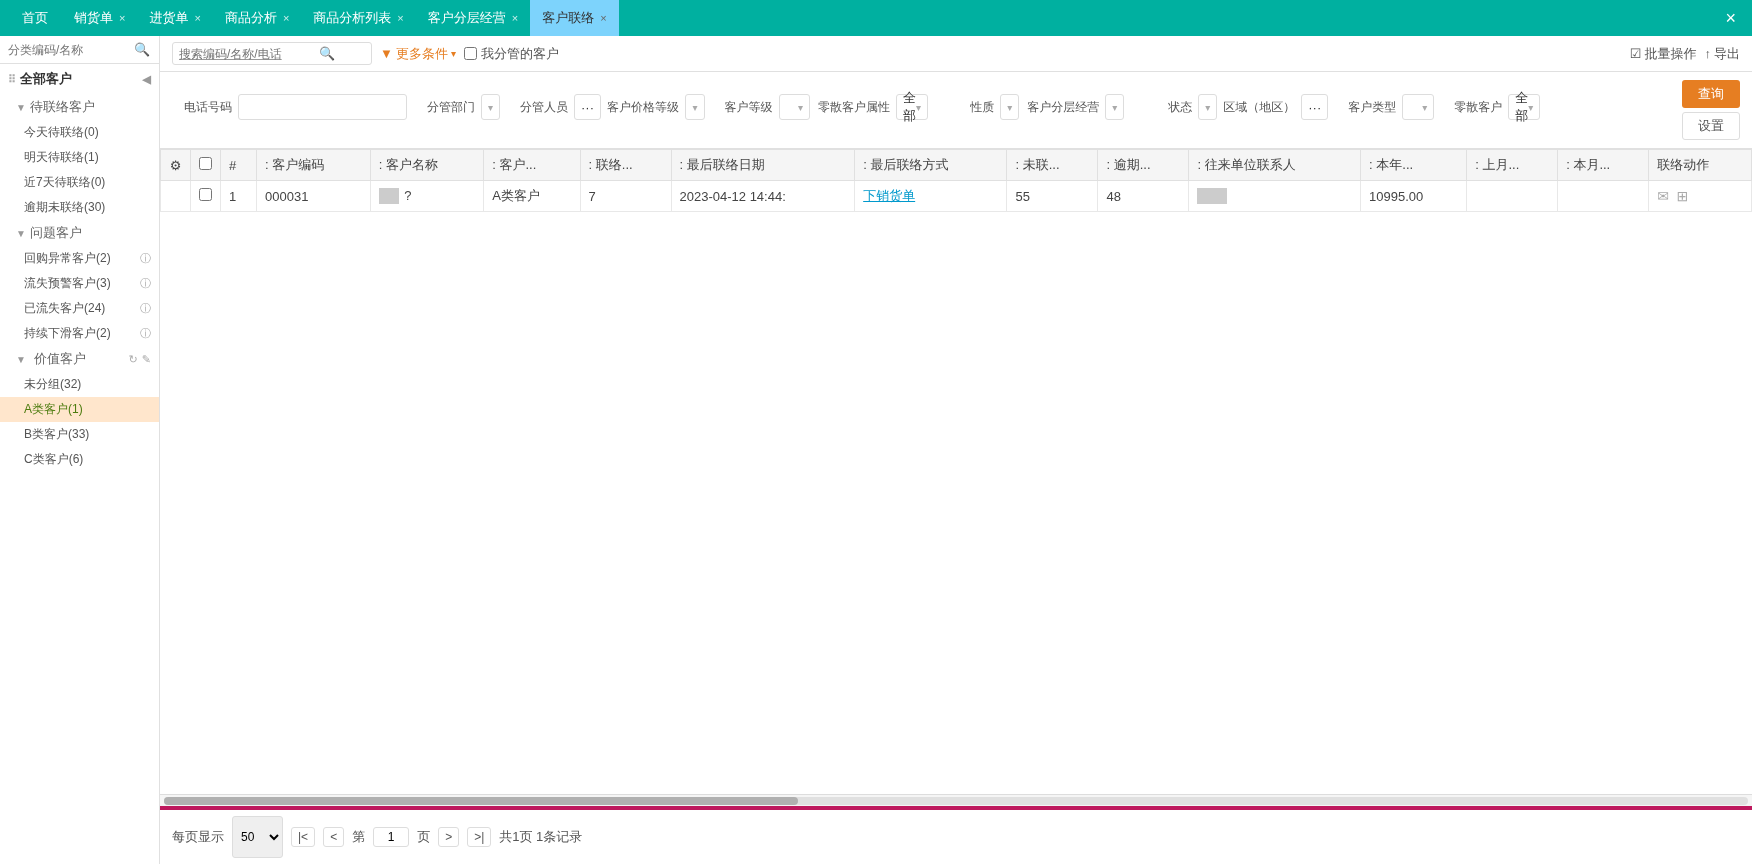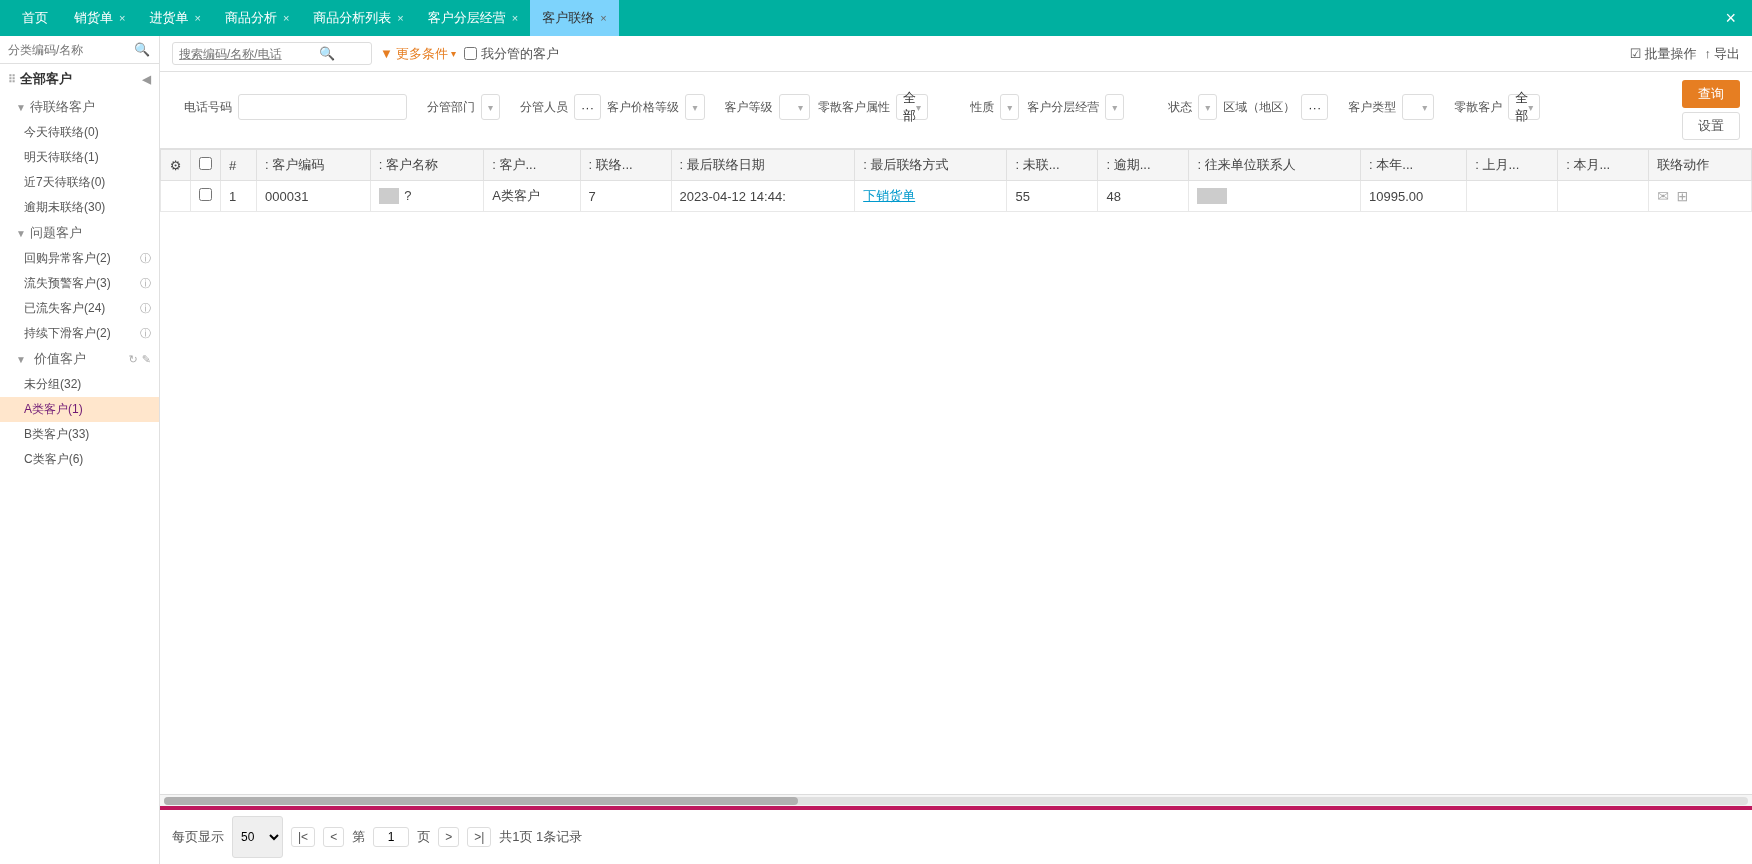--- a/index.html
+++ b/index.html
@@ -103,21 +103,21 @@
     }
     .sidebar-group-title .arrow { margin-right: 4px; font-size: 10px; color: #999; }
     .sidebar-item {
       padding: 4px 8px 4px 24px;
       color: #555;
       cursor: pointer;
       font-size: 12px;
       display: flex;
       align-items: center;
     }
-    .sidebar-item.active { background: #ffe6cc; color: #701a75; text-align: center; }
+    .sidebar-item.active { background: #ffe6cc; color: #4d7c0f; text-align: center; }
     .sidebar-item .info-icon {
       margin-left: auto;
       color: #aaa;
       font-size: 11px;
     }
 
     
     .content-area {
       flex: 1;
       display: flex;

